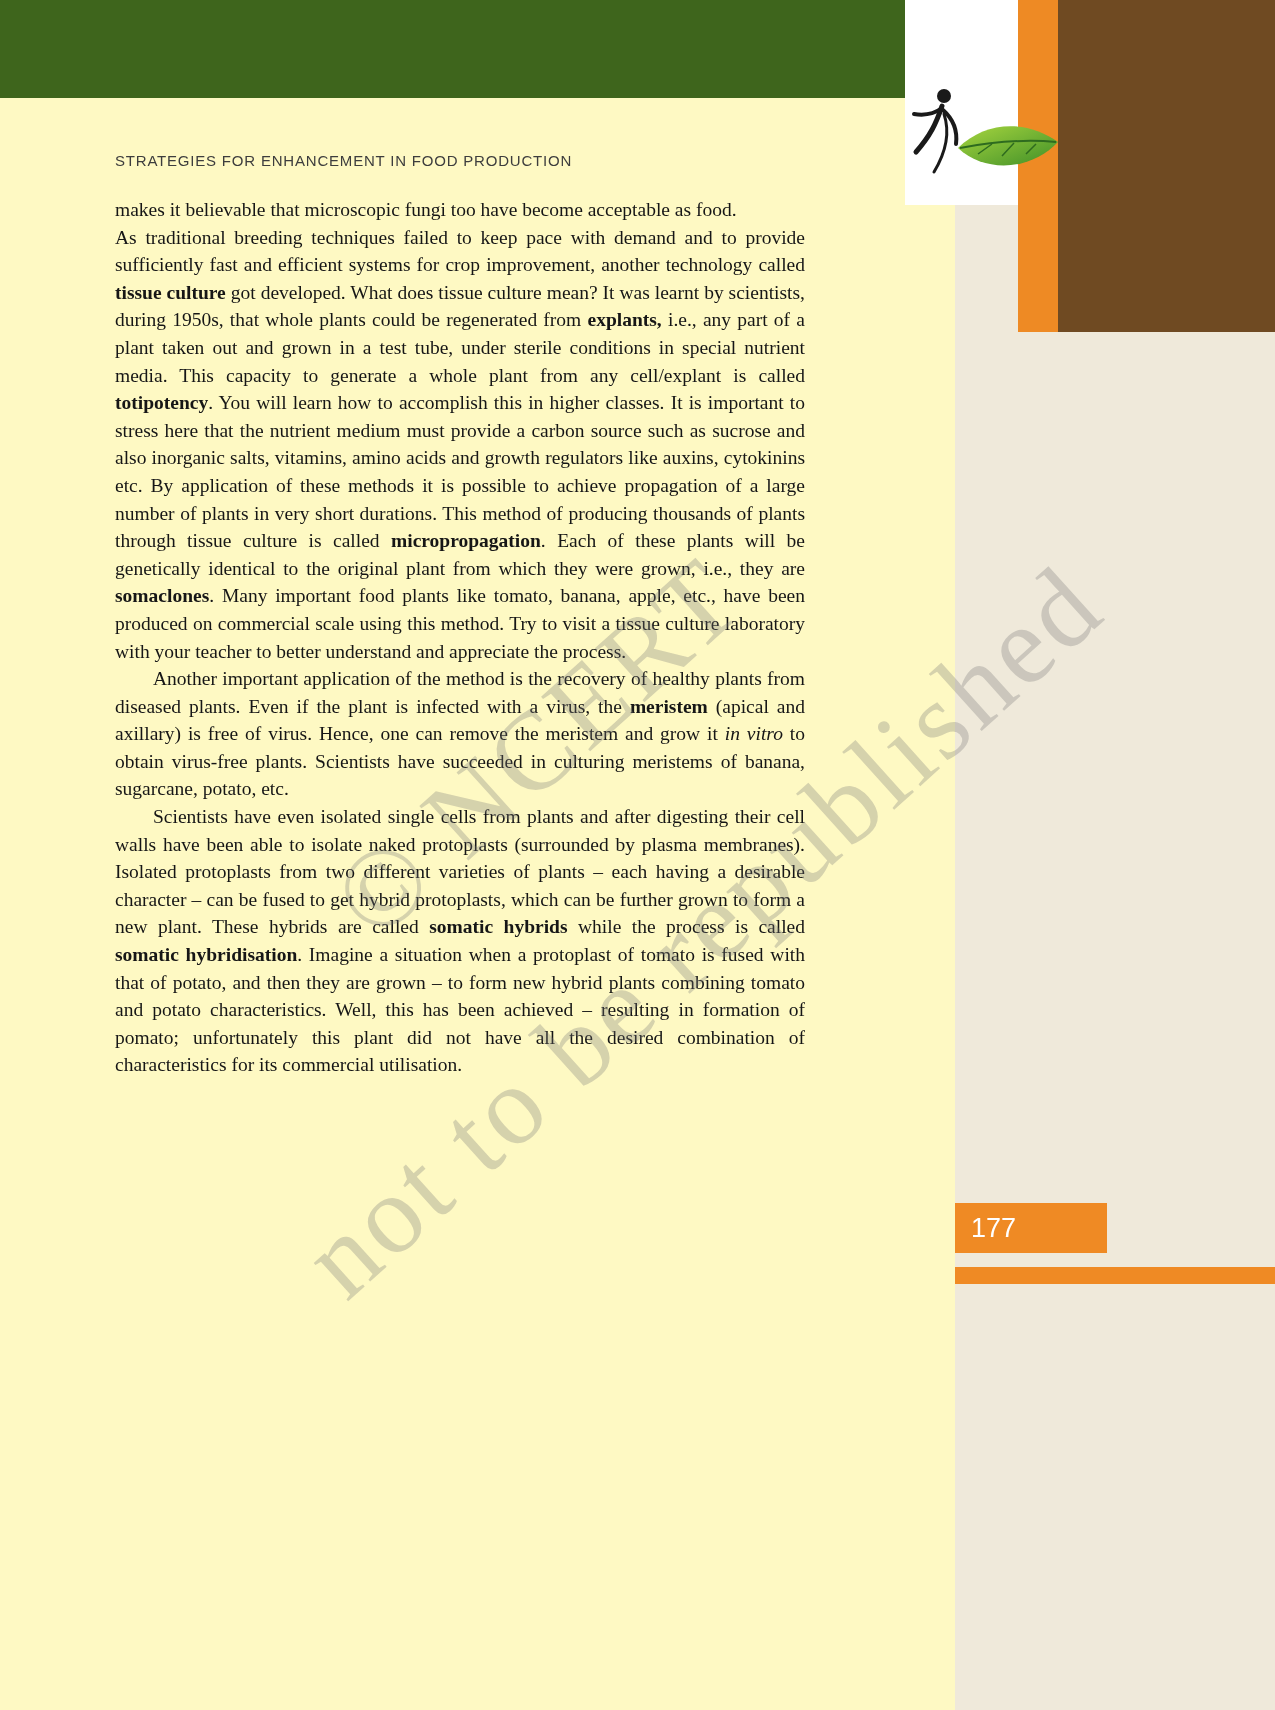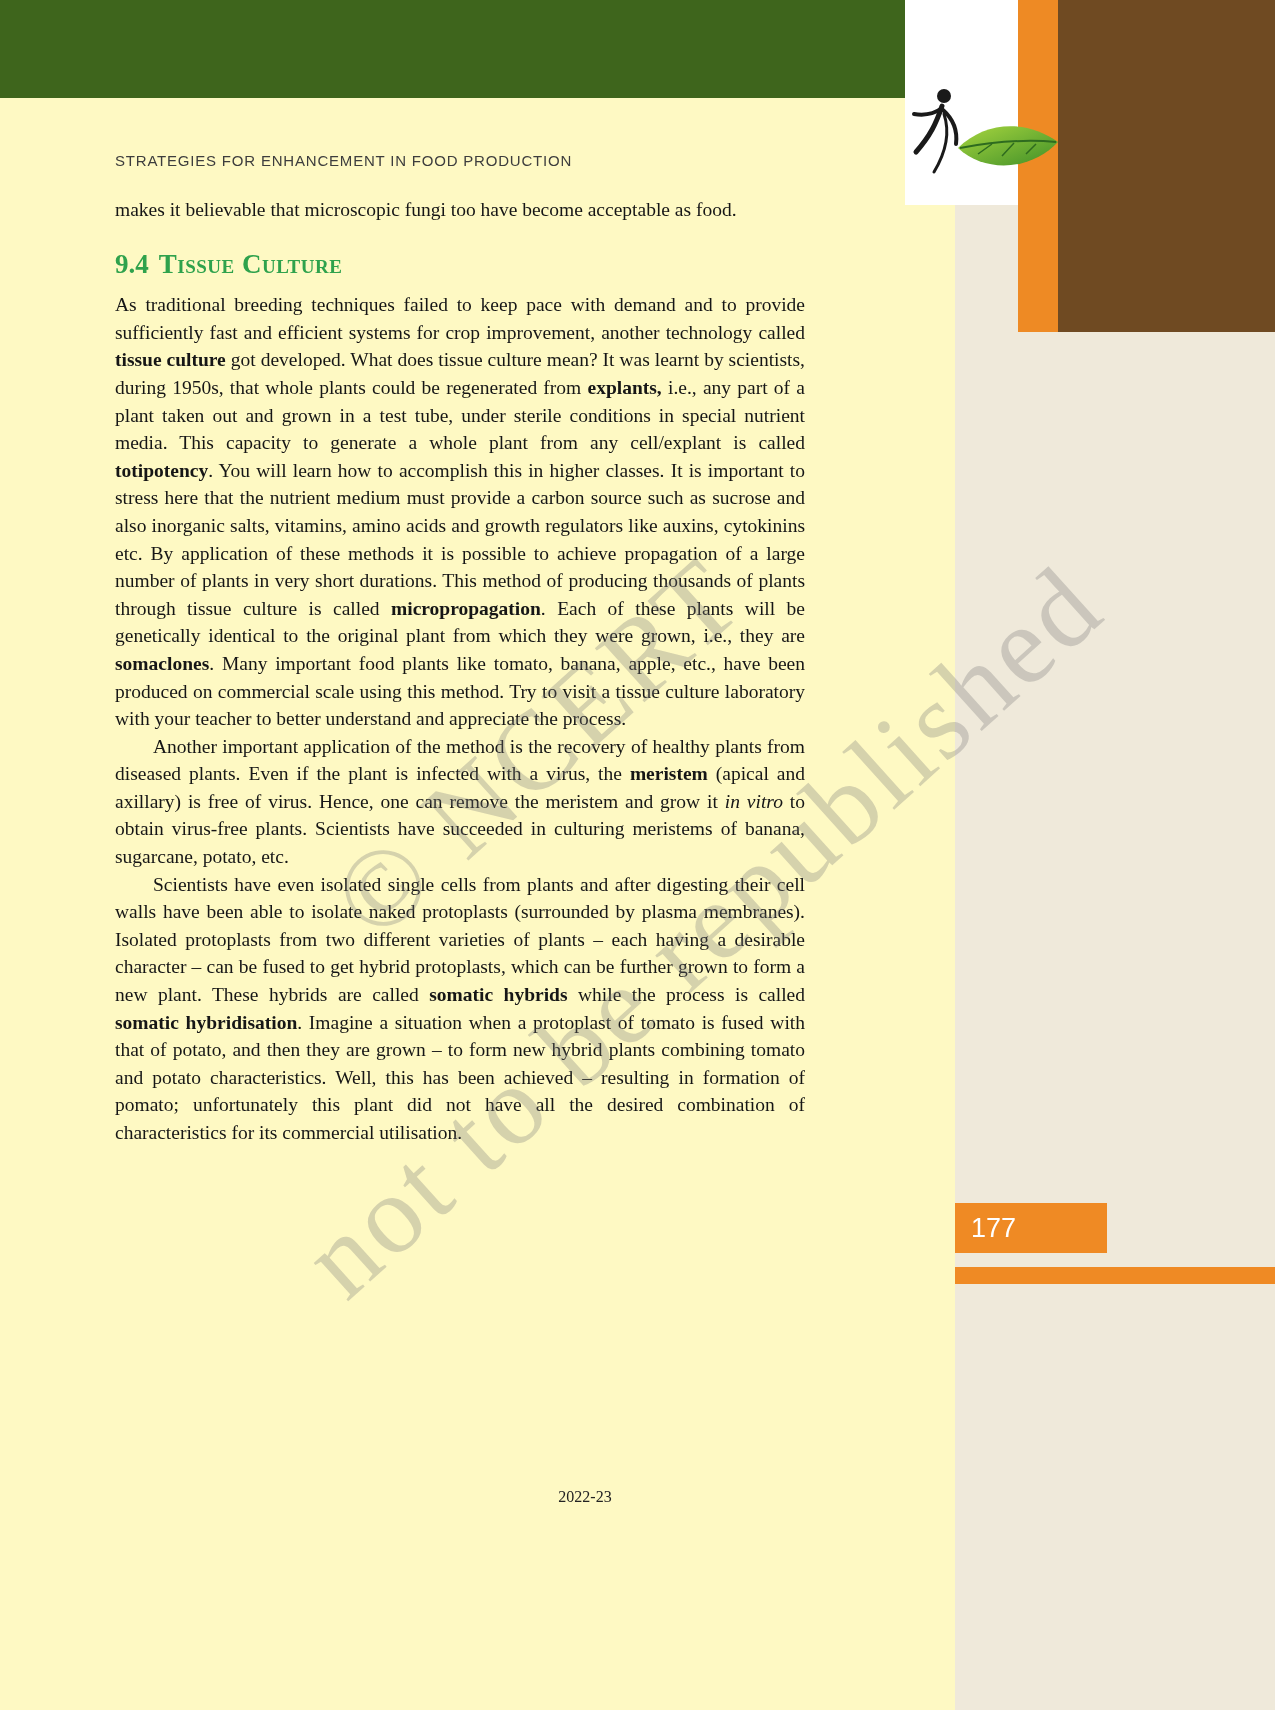--- a/index.html
+++ b/index.html
@@ -89,34 +89,30 @@
       <path d="M54 64 C86 58 118 55 150 58" stroke="#2e6b1f" stroke-width="2" fill="none"></path>
       <path d="M72 70 L86 60 M96 72 L108 59 M120 70 L130 60" stroke="#2e6b1f" stroke-width="1.5" fill="none"></path>
     </g>
   </svg>
 
   <div class="running-head">STRATEGIES FOR ENHANCEMENT IN FOOD PRODUCTION</div>
 
   <div class="content">
     <p class="para"><span>makes it believable that microscopic fungi too have become acceptable as food.</span></p>
 
-    <h2 class="section-heading">
-      <span class="num">9.4</span><span class="sc">Tissue Culture</span>
-    </h2>
 
     <p class="para"><span>As traditional breeding techniques failed to keep pace with demand and to provide sufficiently fast and efficient systems for crop improvement, another technology called </span><span style="font-weight: bold;">tissue culture</span><span> got developed. What does tissue culture mean? It was learnt by scientists, during 1950s, that whole plants could be regenerated from </span><span style="font-weight: bold;">explants,</span><span> i.e., any part of a plant taken out and grown in a test tube, under sterile conditions in special nutrient media. This capacity to generate a whole plant from any cell/explant is called </span><span style="font-weight: bold;">totipotency</span><span>. You will learn how to accomplish this in higher classes. It is important to stress here that the nutrient medium must provide a carbon source such as sucrose and also inorganic salts, vitamins, amino acids and growth regulators like auxins, cytokinins etc. By application of these methods it is possible to achieve propagation of a large number of plants in very short durations. This method of producing thousands of plants through tissue culture is called </span><span style="font-weight: bold;">micropropagation</span><span>. Each of these plants will be genetically identical to the original plant from which they were grown, i.e., they are </span><span style="font-weight: bold;">somaclones</span><span>. Many important food plants like tomato, banana, apple, etc., have been produced on commercial scale using this method. Try to visit a tissue culture laboratory with your teacher to better understand and appreciate the process.</span></p>
     <p class="para indent"><span>Another important application of the method is the recovery of healthy plants from diseased plants. Even if the plant is infected with a virus, the </span><span style="font-weight: bold;">meristem</span><span> (apical and axillary) is free of virus. Hence, one can remove the meristem and grow it </span><span style="font-style: italic;">in vitro</span><span> to obtain virus-free plants. Scientists have succeeded in culturing meristems of banana, sugarcane, potato, etc.</span></p>
     <p class="para indent"><span>Scientists have even isolated single cells from plants and after digesting their cell walls have been able to isolate naked protoplasts (surrounded by plasma membranes). Isolated protoplasts from two different varieties of plants – each having a desirable character – can be fused to get hybrid protoplasts, which can be further grown to form a new plant. These hybrids are called </span><span style="font-weight: bold;">somatic hybrids</span><span> while the process is called </span><span style="font-weight: bold;">somatic hybridisation</span><span>. Imagine a situation when a protoplast of tomato is fused with that of potato, and then they are grown – to form new hybrid plants combining tomato and potato characteristics. Well, this has been achieved – resulting in formation of pomato; unfortunately this plant did not have all the desired combination of characteristics for its commercial utilisation.</span></p>
   </div>
 
   <div class="watermark">
     <div class="wm-line">© NCERT</div>
     <div class="wm-line">not to be republished</div>
   </div>
 
   <div class="pageno-box">
     <span>177</span>
   </div>
   <div class="orange-bar"></div>
 
-  <div class="footer">2022-23</div>
 
 </div>
 
 </body></html>

